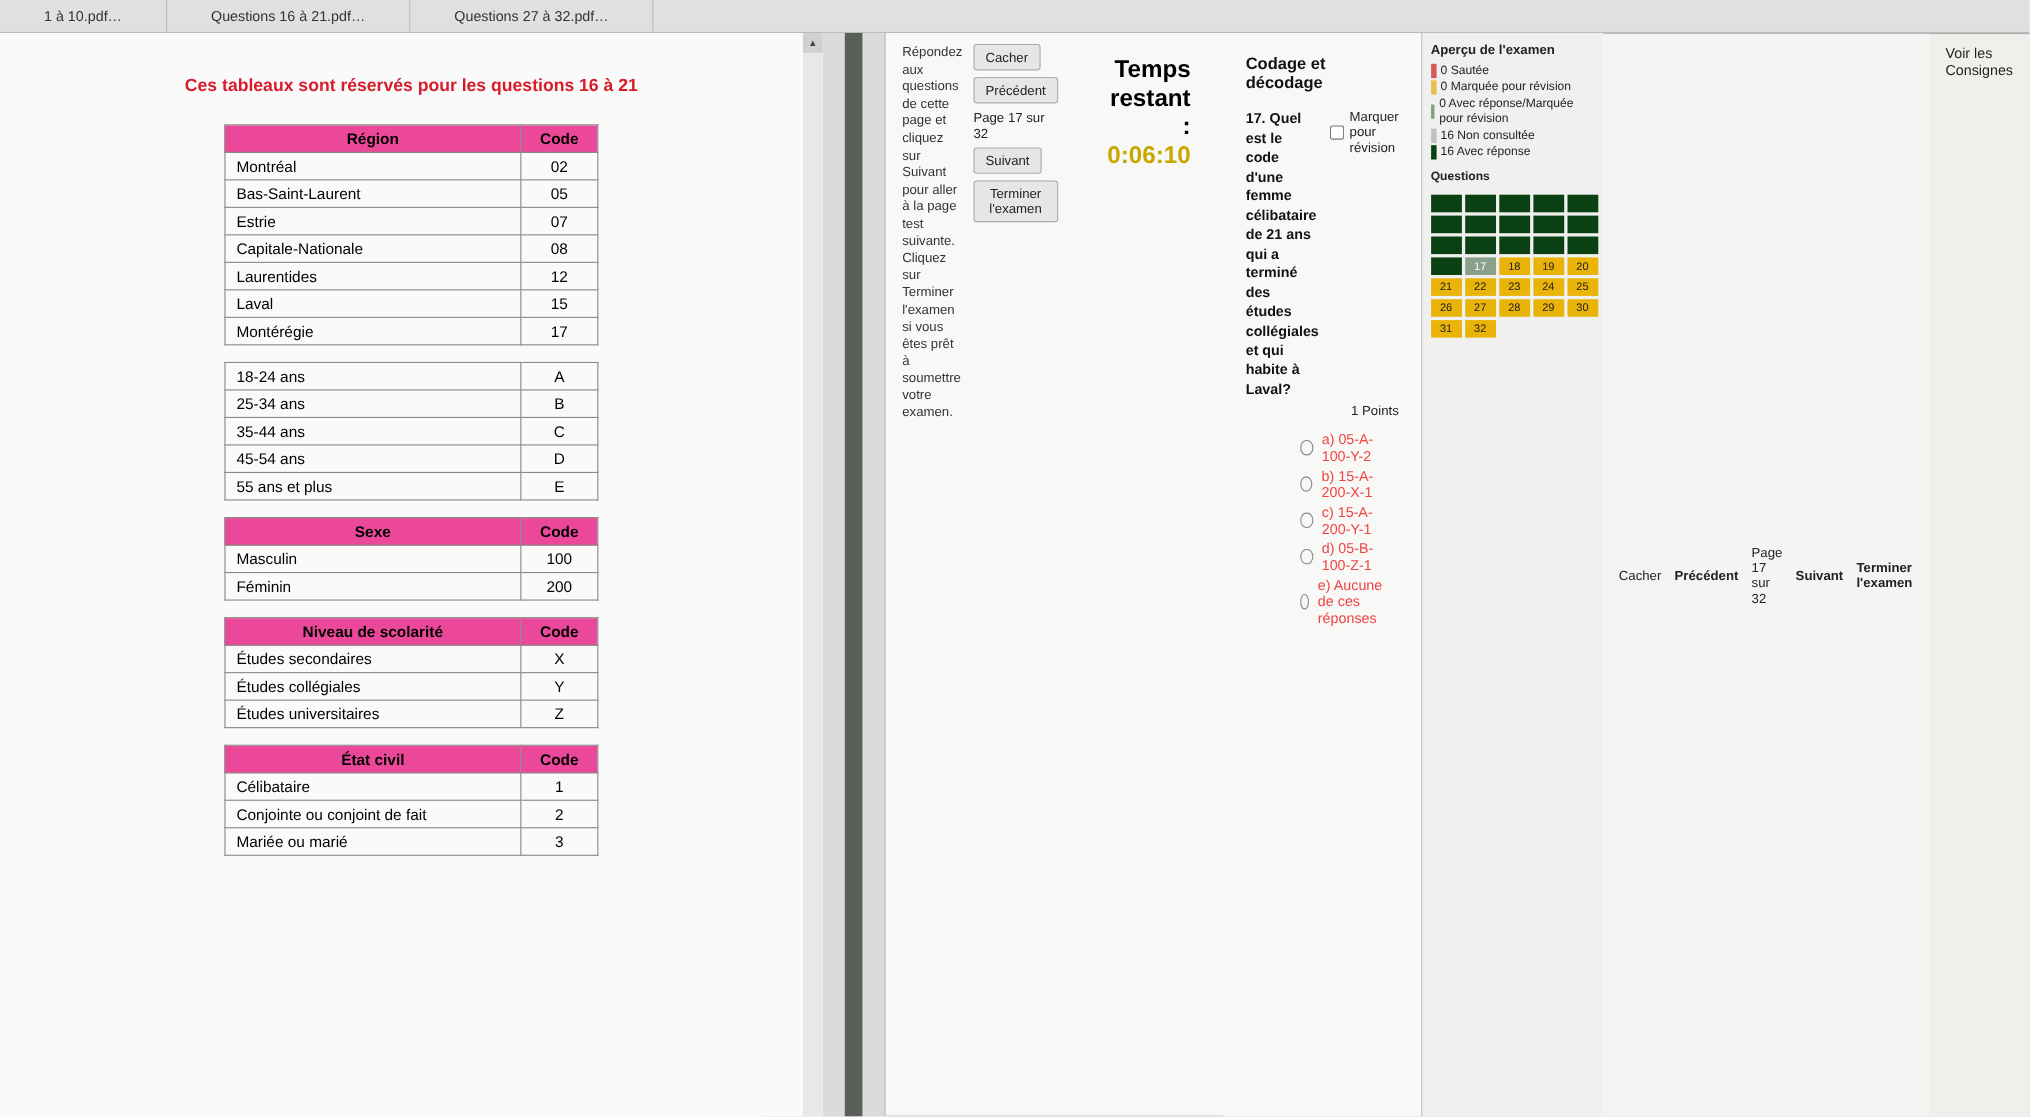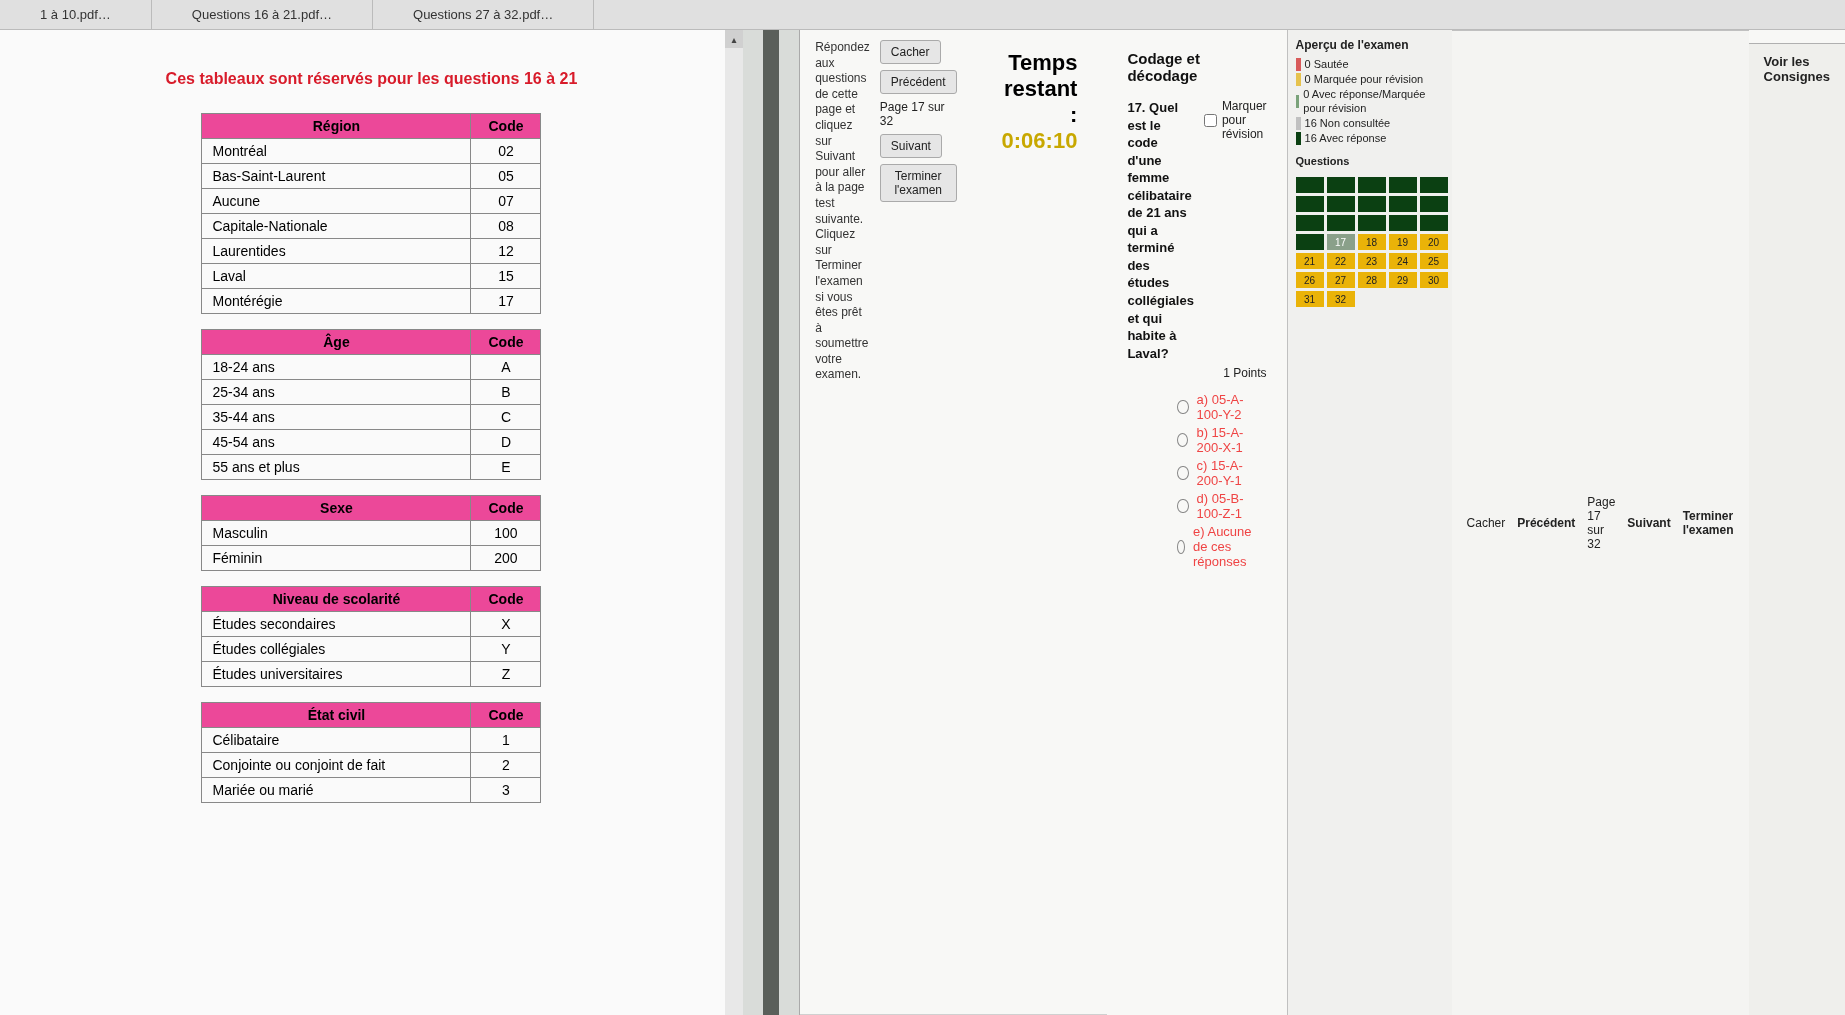--- a/index.html
+++ b/index.html
@@ -239,24 +239,23 @@
   font-size: 12px;
   color: #222;
   cursor: pointer;
 }
 .footer-nav .bold-link { font-weight: bold; }
 .consignes {
   border-top: 1px solid #b0b0b0;
   padding: 10px 15px;
   font-size: 13px;
   color: #222;
-  font-weight: bold;
+  font-weight: normal;
   background: #efefec;
   min-height: 250px;
-  margin-top: 13px;
 }
 .divider-v {
   width: 20px;
   background: #5a5f5a;
 }
 </style>
 </head>
 <body>
 
 <div class="tabs-bar">
@@ -278,21 +277,21 @@
           </tr>
           <tr>
             <td>Montréal</td>
             <td class="code-cell">02</td>
           </tr>
           <tr>
             <td>Bas-Saint-Laurent</td>
             <td class="code-cell">05</td>
           </tr>
           <tr>
-            <td>Aucune</td>
+            <td>Estrie</td>
             <td class="code-cell">07</td>
           </tr>
           <tr>
             <td>Capitale-Nationale</td>
             <td class="code-cell">08</td>
           </tr>
           <tr>
             <td>Laurentides</td>
             <td class="code-cell">12</td>
           </tr>
@@ -301,24 +300,20 @@
             <td class="code-cell">15</td>
           </tr>
           <tr>
             <td>Montérégie</td>
             <td class="code-cell">17</td>
           </tr>
         </tbody>
       </table>
     <table class="info-table">
         <tbody id="tbl-age">
-          <tr>
-            <th>Âge</th>
-            <th>Code</th>
-          </tr>
           <tr>
             <td>18-24 ans</td>
             <td class="code-cell">A</td>
           </tr>
           <tr>
             <td>25-34 ans</td>
             <td class="code-cell">B</td>
           </tr>
           <tr>
             <td>35-44 ans</td>

